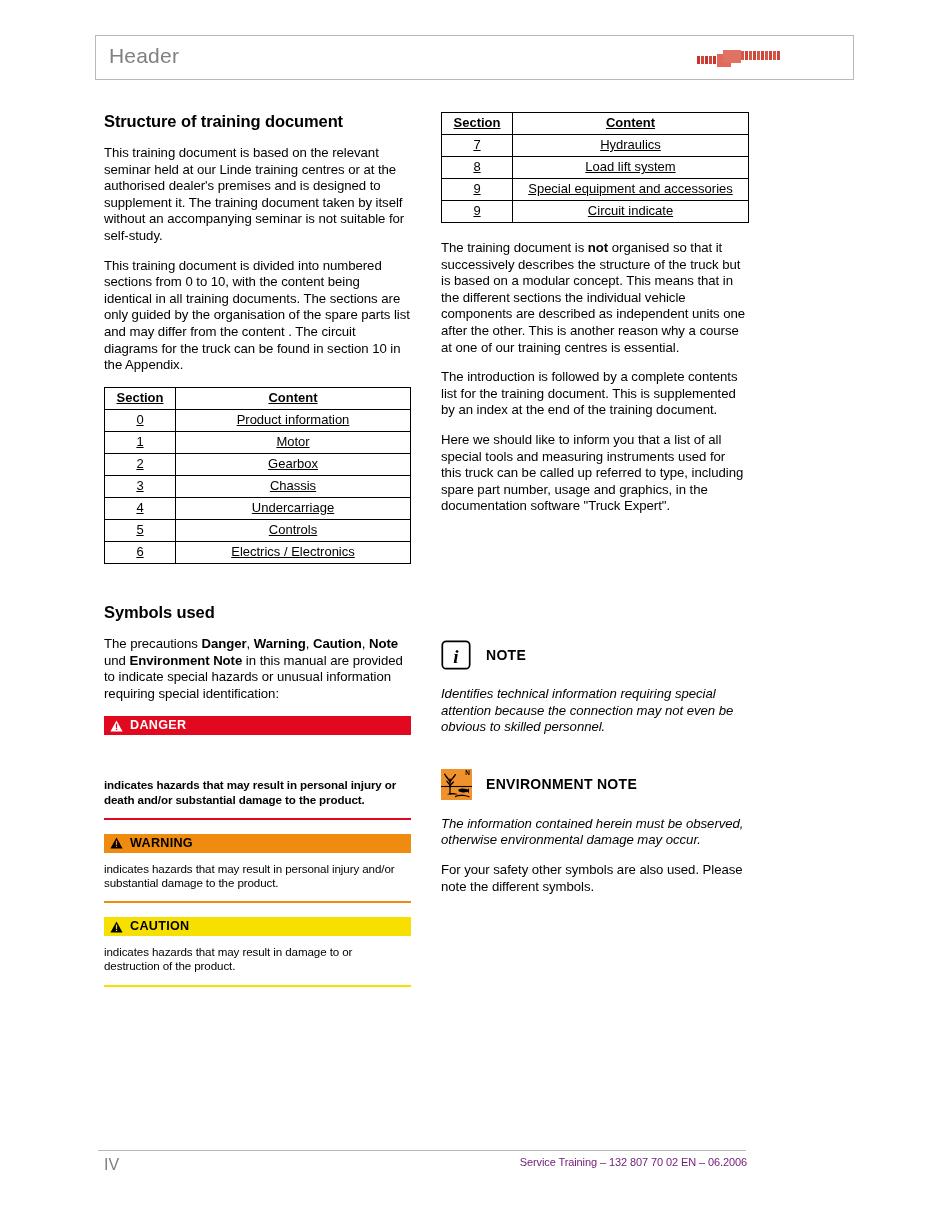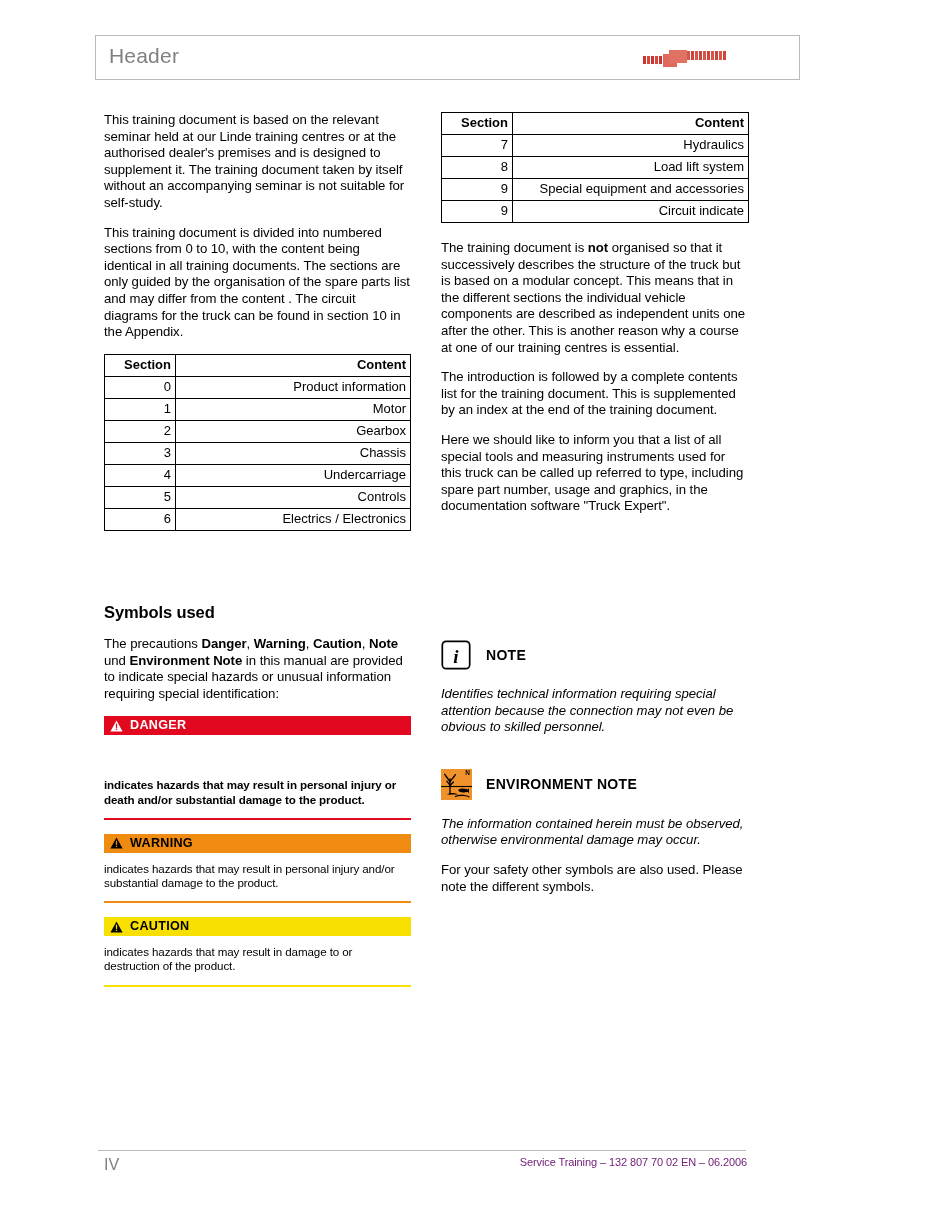--- a/index.html
+++ b/index.html
@@ -22,21 +22,21 @@
     width: 935px;
     height: 1210px;
     overflow: hidden;
   }
 
   
   .header-box {
     position: absolute;
     left: 95px;
     top: 35px;
-    width: 705px;
+    width: 759px;
     height: 45px;
     border: 1px solid #b9b9b9;
     box-sizing: border-box;
   }
   .header-title {
     position: absolute;
     left: 13px;
     top: 8px;
     font-size: 21px;
     color: #808080;
@@ -84,23 +84,24 @@
   
   table.sect {
     border-collapse: collapse;
     width: 100%;
     font-size: 13px;
     table-layout: fixed;
   }
   table.sect td, table.sect th {
     border: 1px solid #000;
     padding: 2px 4px 3px 4px;
-    text-align: right;
+    text-align: center;
     line-height: 16px;
     font-weight: normal;
+    text-decoration: underline;
   }
   table.sect th {
     font-weight: bold;
   }
   table.sect .c-sec { width: 62px; }
 
   .tbl-left-wrap { margin-top: 5px; }
   .tbl-right-wrap { margin-bottom: 17px; }
 
   
@@ -239,20 +240,21 @@
         <rect x="64" y="7" width="3" height="9" fill="#cf4338"></rect>
         <rect x="68" y="7" width="3" height="9" fill="#d4574c"></rect>
         <rect x="72" y="7" width="3" height="9" fill="#cf4338"></rect>
         <rect x="76" y="7" width="3" height="9" fill="#d4574c"></rect>
         <rect x="80" y="7" width="3" height="9" fill="#cf4338"></rect>
       </g>
     </svg>
   </div>
 
   <div class="col-left">
+    <h2 class="section-head">Structure of training document</h2>
     <p class="body">This training document is based on the relevant seminar held at our Linde training centres or at the authorised dealer's premises and is designed to supplement it.  The training document taken by itself without an accompanying seminar is not suitable for self-study.</p>
     <p class="body">This training document is divided into numbered sections from 0 to 10, with the content being identical in all training documents.  The sections are only guided by the organisation of the spare parts list and may differ from the content .  The circuit diagrams for the truck can be found in section 10 in the Appendix.</p>
 
     <div class="tbl-left-wrap">
       <table class="sect">
         <thead>
           <tr>
             <th class="c-sec">Section</th>
             <th>Content</th>
           </tr>

